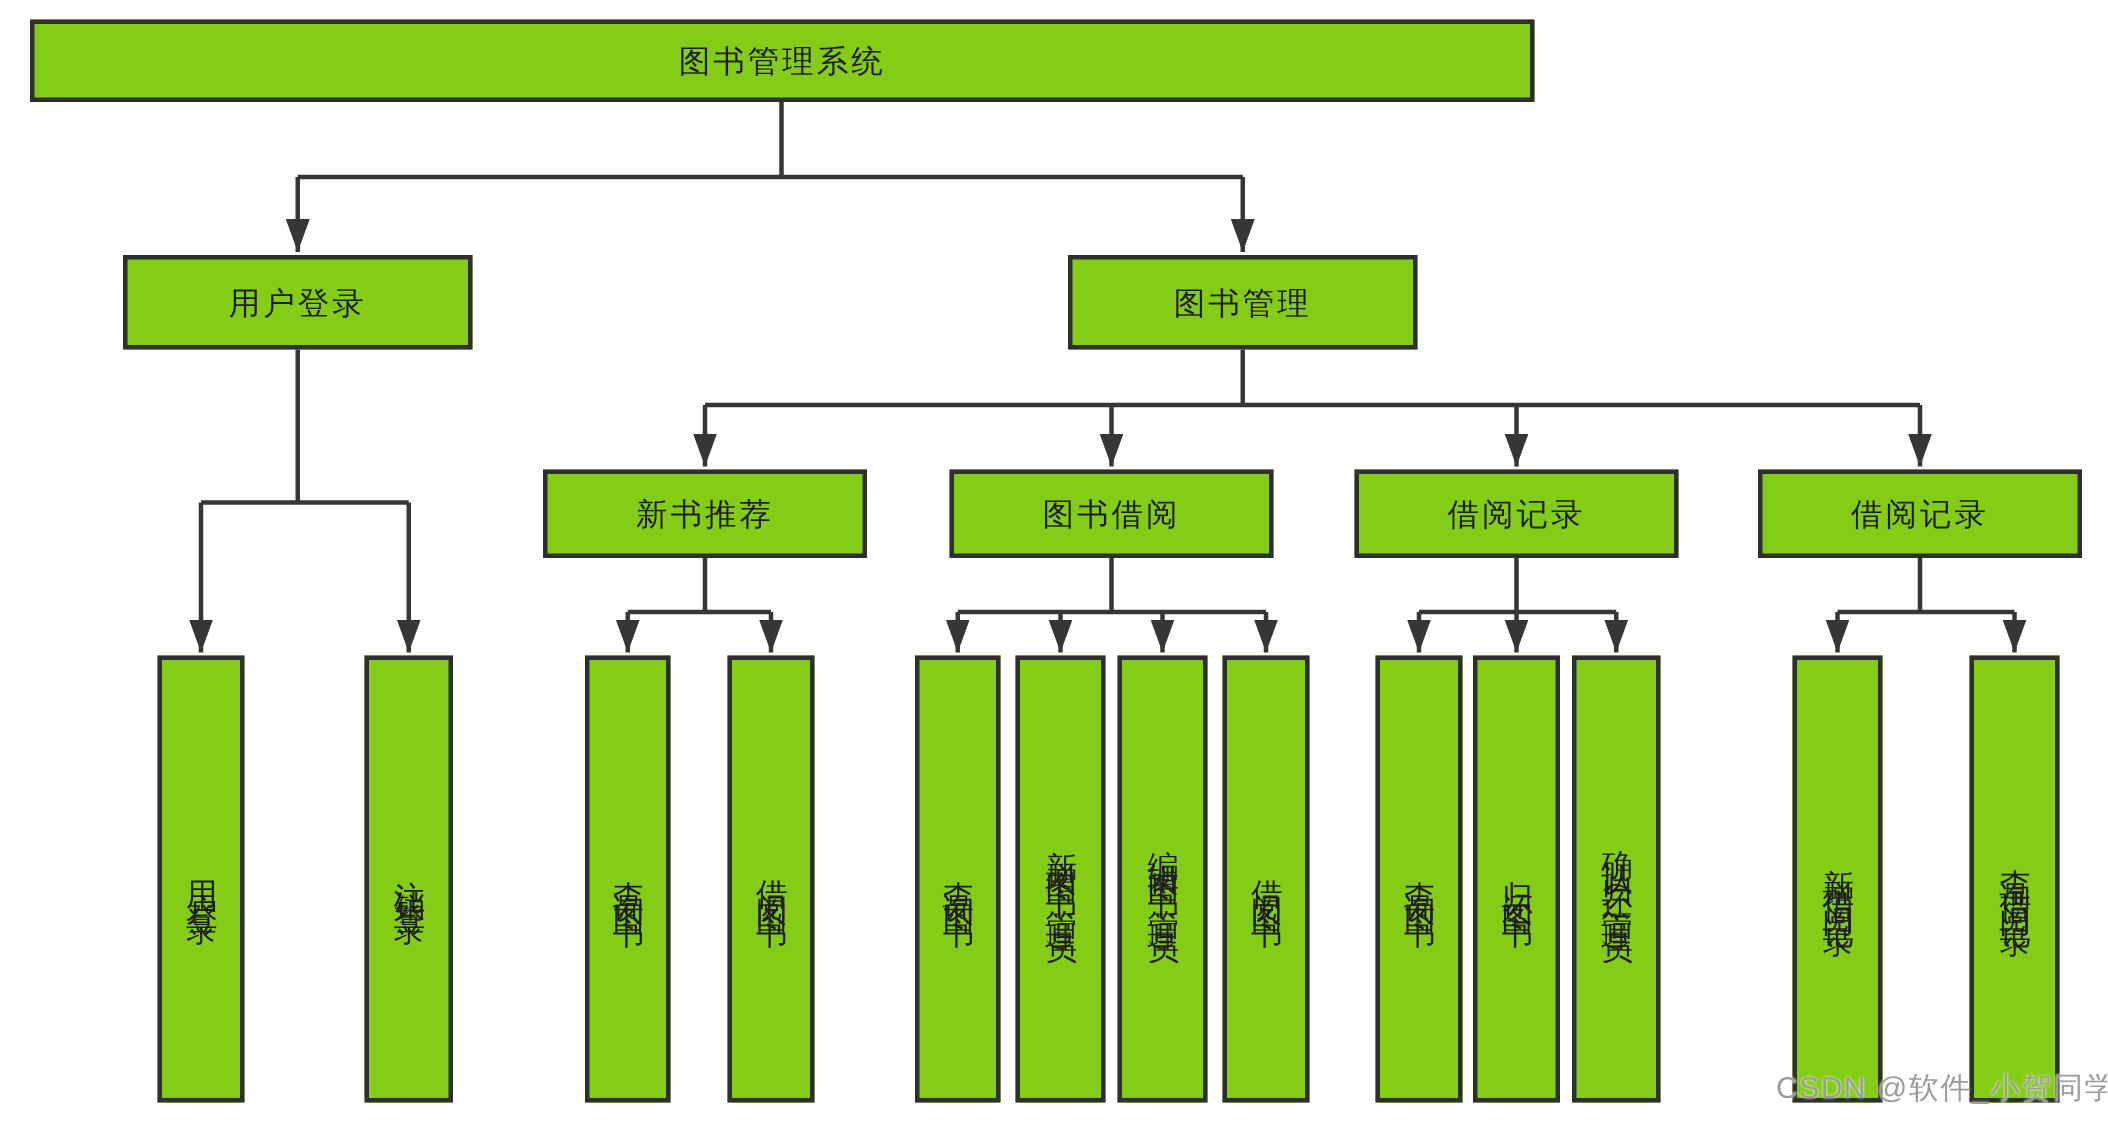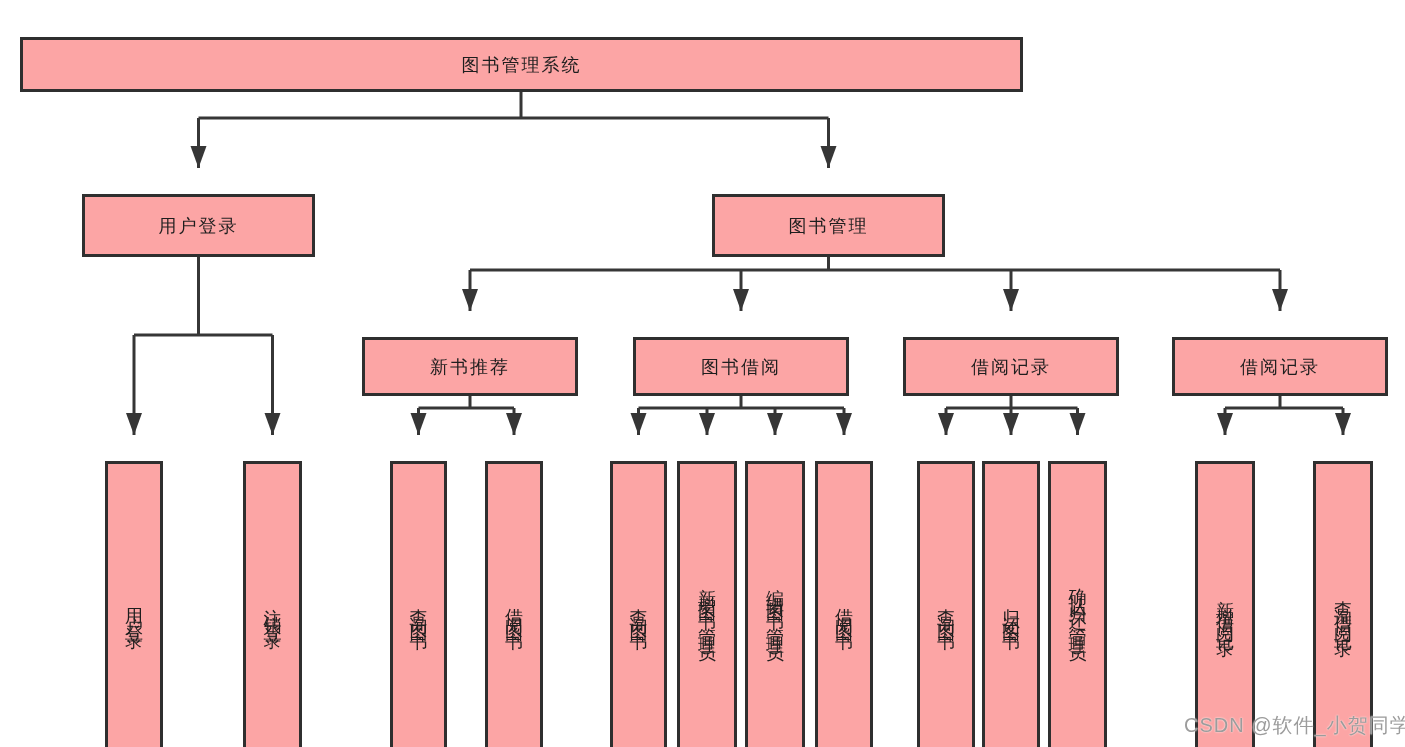--- a/index.html
+++ b/index.html
@@ -20,30 +20,29 @@
     left: 0;
     top: 0;
     width: 1405px;
     height: 747px;
     z-index: 1;
   }
   .node {
     position: absolute;
     box-sizing: border-box;
     border: 3px solid #2f2f2f;
-    background: #fca5a5;
+    background: #84cc16;
     display: flex;
     align-items: center;
     justify-content: center;
     color: #1e1e1e;
-    font-size: 18px;
+    font-size: 21px;
     letter-spacing: 2px;
     z-index: 2;
     white-space: nowrap;
-    margin-top: 24px;
   }
   .leaf {
     writing-mode: vertical-rl;
     text-orientation: mixed;
     letter-spacing: 8px;
     line-height: 1;
   }
   .watermark {
     position: absolute;
     left: 1184px;

